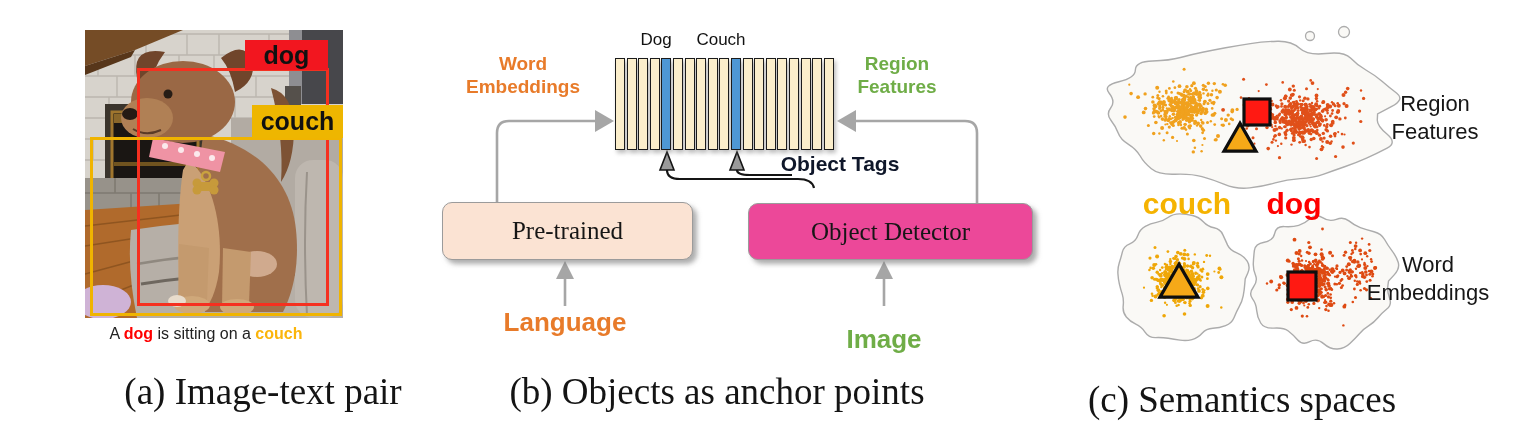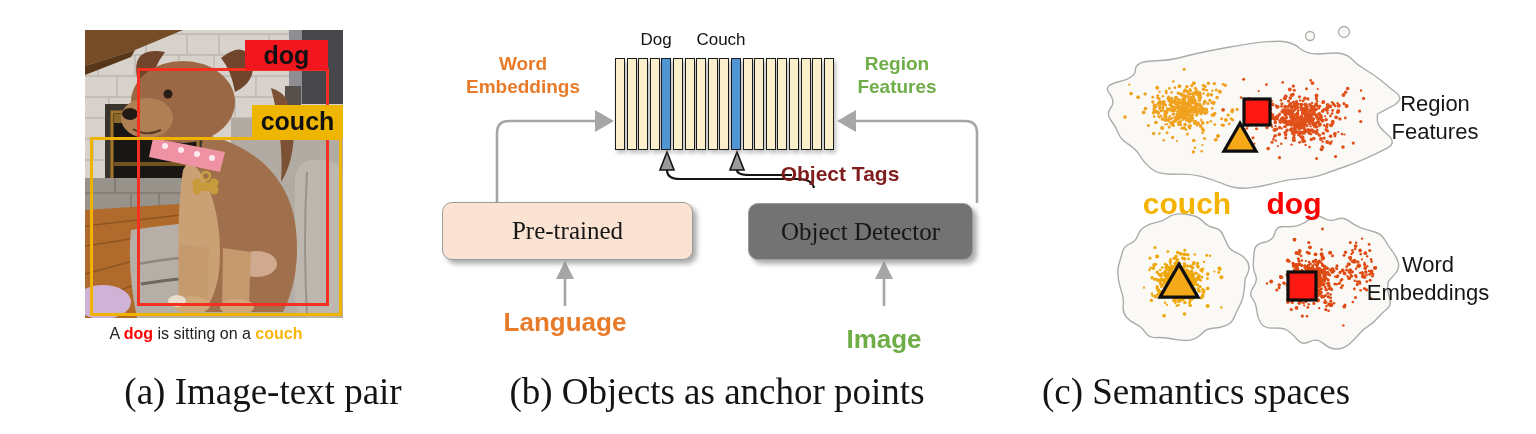--- a/index.html
+++ b/index.html
@@ -166,24 +166,24 @@
   <div class="minilabel" style="left:721px;top:30px;">Couch</div>
 
   <div class="blabel" style="left:523px;top:52px;color:#e87b2a;">
     <div>Word</div>
     <div>Embeddings</div>
   </div>
   <div class="blabel" style="left:897px;top:52px;color:#6fad47;">
     <div>Region</div>
     <div>Features</div>
   </div>
-  <div class="blabel" style="left:840px;top:162px;color:#7f1d1d;font-size:21px;">Object Tags</div>
+  <div class="blabel" style="left:840px;top:152px;color:#0f172a;font-size:21px;">Object Tags</div>
 
   <div class="bigbox" style="left:442px;top:202px;width:251px;height:58px;background:#fbe3d3;">Pre-trained</div>
-  <div class="bigbox" style="left:748px;top:203px;width:225px;height:57px;background:#737373;">Object Detector</div>
+  <div class="bigbox" style="left:748px;top:203px;width:285px;height:57px;background:#ec4899;">Object Detector</div>
 
   <div class="iolabel" style="left:565px;top:307px;color:#e87b2a;">Language</div>
   <div class="iolabel" style="left:884px;top:324px;color:#6fad47;">Image</div>
 
   <div class="cap" style="left:717px;">(b) Objects as anchor points</div>
 
   <svg class="abs" style="left:1060px;top:15px;" width="476" height="345" viewBox="1060 15 476 345" id="panelc-svg">
       <path d="M1377.6,114.0 Q1377.6,114.0 1377.3,120.0 Q1377.0,126.0 1387.2,134.3 Q1397.3,142.7 1387.1,148.2 Q1376.9,153.6 1366.5,158.1 Q1356.2,162.7 1345.3,166.5 Q1334.4,170.3 1323.8,174.1 Q1313.3,178.0 1300.1,178.6 Q1286.9,179.3 1275.1,182.9 Q1263.3,186.5 1249.7,187.9 Q1236.1,189.3 1224.5,184.4 Q1213.0,179.6 1202.0,176.6 Q1191.1,173.6 1175.0,174.2 Q1158.8,174.8 1151.4,168.7 Q1143.9,162.7 1140.2,156.0 Q1136.5,149.4 1128.5,144.3 Q1120.5,139.3 1118.2,132.9 Q1115.8,126.6 1110.9,120.3 Q1105.9,114.0 1110.8,107.7 Q1115.7,101.4 1109.2,93.3 Q1102.6,85.3 1118.9,81.7 Q1135.2,78.2 1135.4,69.8 Q1135.5,61.5 1152.6,61.0 Q1169.7,60.5 1180.5,57.5 Q1191.3,54.6 1202.5,52.3 Q1213.8,50.0 1225.6,47.8 Q1237.4,45.6 1250.4,43.6 Q1263.3,41.6 1277.4,41.2 Q1291.4,40.8 1299.6,48.2 Q1307.8,55.6 1325.9,53.5 Q1344.0,51.3 1350.5,58.1 Q1356.9,64.9 1365.9,70.0 Q1374.8,75.1 1381.7,81.0 Q1388.6,87.0 1396.8,93.2 Q1405.0,99.4 1391.3,106.7 Z" fill="#faf9f6" stroke="#acacac" stroke-width="1.4"></path>
       <clipPath id="clip-top">
         <path d="M1377.6,114.0 Q1377.6,114.0 1377.3,120.0 Q1377.0,126.0 1387.2,134.3 Q1397.3,142.7 1387.1,148.2 Q1376.9,153.6 1366.5,158.1 Q1356.2,162.7 1345.3,166.5 Q1334.4,170.3 1323.8,174.1 Q1313.3,178.0 1300.1,178.6 Q1286.9,179.3 1275.1,182.9 Q1263.3,186.5 1249.7,187.9 Q1236.1,189.3 1224.5,184.4 Q1213.0,179.6 1202.0,176.6 Q1191.1,173.6 1175.0,174.2 Q1158.8,174.8 1151.4,168.7 Q1143.9,162.7 1140.2,156.0 Q1136.5,149.4 1128.5,144.3 Q1120.5,139.3 1118.2,132.9 Q1115.8,126.6 1110.9,120.3 Q1105.9,114.0 1110.8,107.7 Q1115.7,101.4 1109.2,93.3 Q1102.6,85.3 1118.9,81.7 Q1135.2,78.2 1135.4,69.8 Q1135.5,61.5 1152.6,61.0 Q1169.7,60.5 1180.5,57.5 Q1191.3,54.6 1202.5,52.3 Q1213.8,50.0 1225.6,47.8 Q1237.4,45.6 1250.4,43.6 Q1263.3,41.6 1277.4,41.2 Q1291.4,40.8 1299.6,48.2 Q1307.8,55.6 1325.9,53.5 Q1344.0,51.3 1350.5,58.1 Q1356.9,64.9 1365.9,70.0 Q1374.8,75.1 1381.7,81.0 Q1388.6,87.0 1396.8,93.2 Q1405.0,99.4 1391.3,106.7 Z"></path>
@@ -2276,14 +2276,14 @@
   <div class="clabel" style="left:1294px;top:187px;color:#ff0000;">dog</div>
   <div class="ctext" style="left:1435px;top:90px;">
     <div>Region</div>
     <div>Features</div>
   </div>
   <div class="ctext" style="left:1428px;top:251px;">
     <div>Word</div>
     <div>Embeddings</div>
   </div>
 
-  <div class="cap" style="left:1196px;">(c) Semantics spaces</div>
+  <div class="cap" style="left:1242px;margin-top:8px;">(c) Semantics spaces</div>
 </div>
 
 </body></html>

